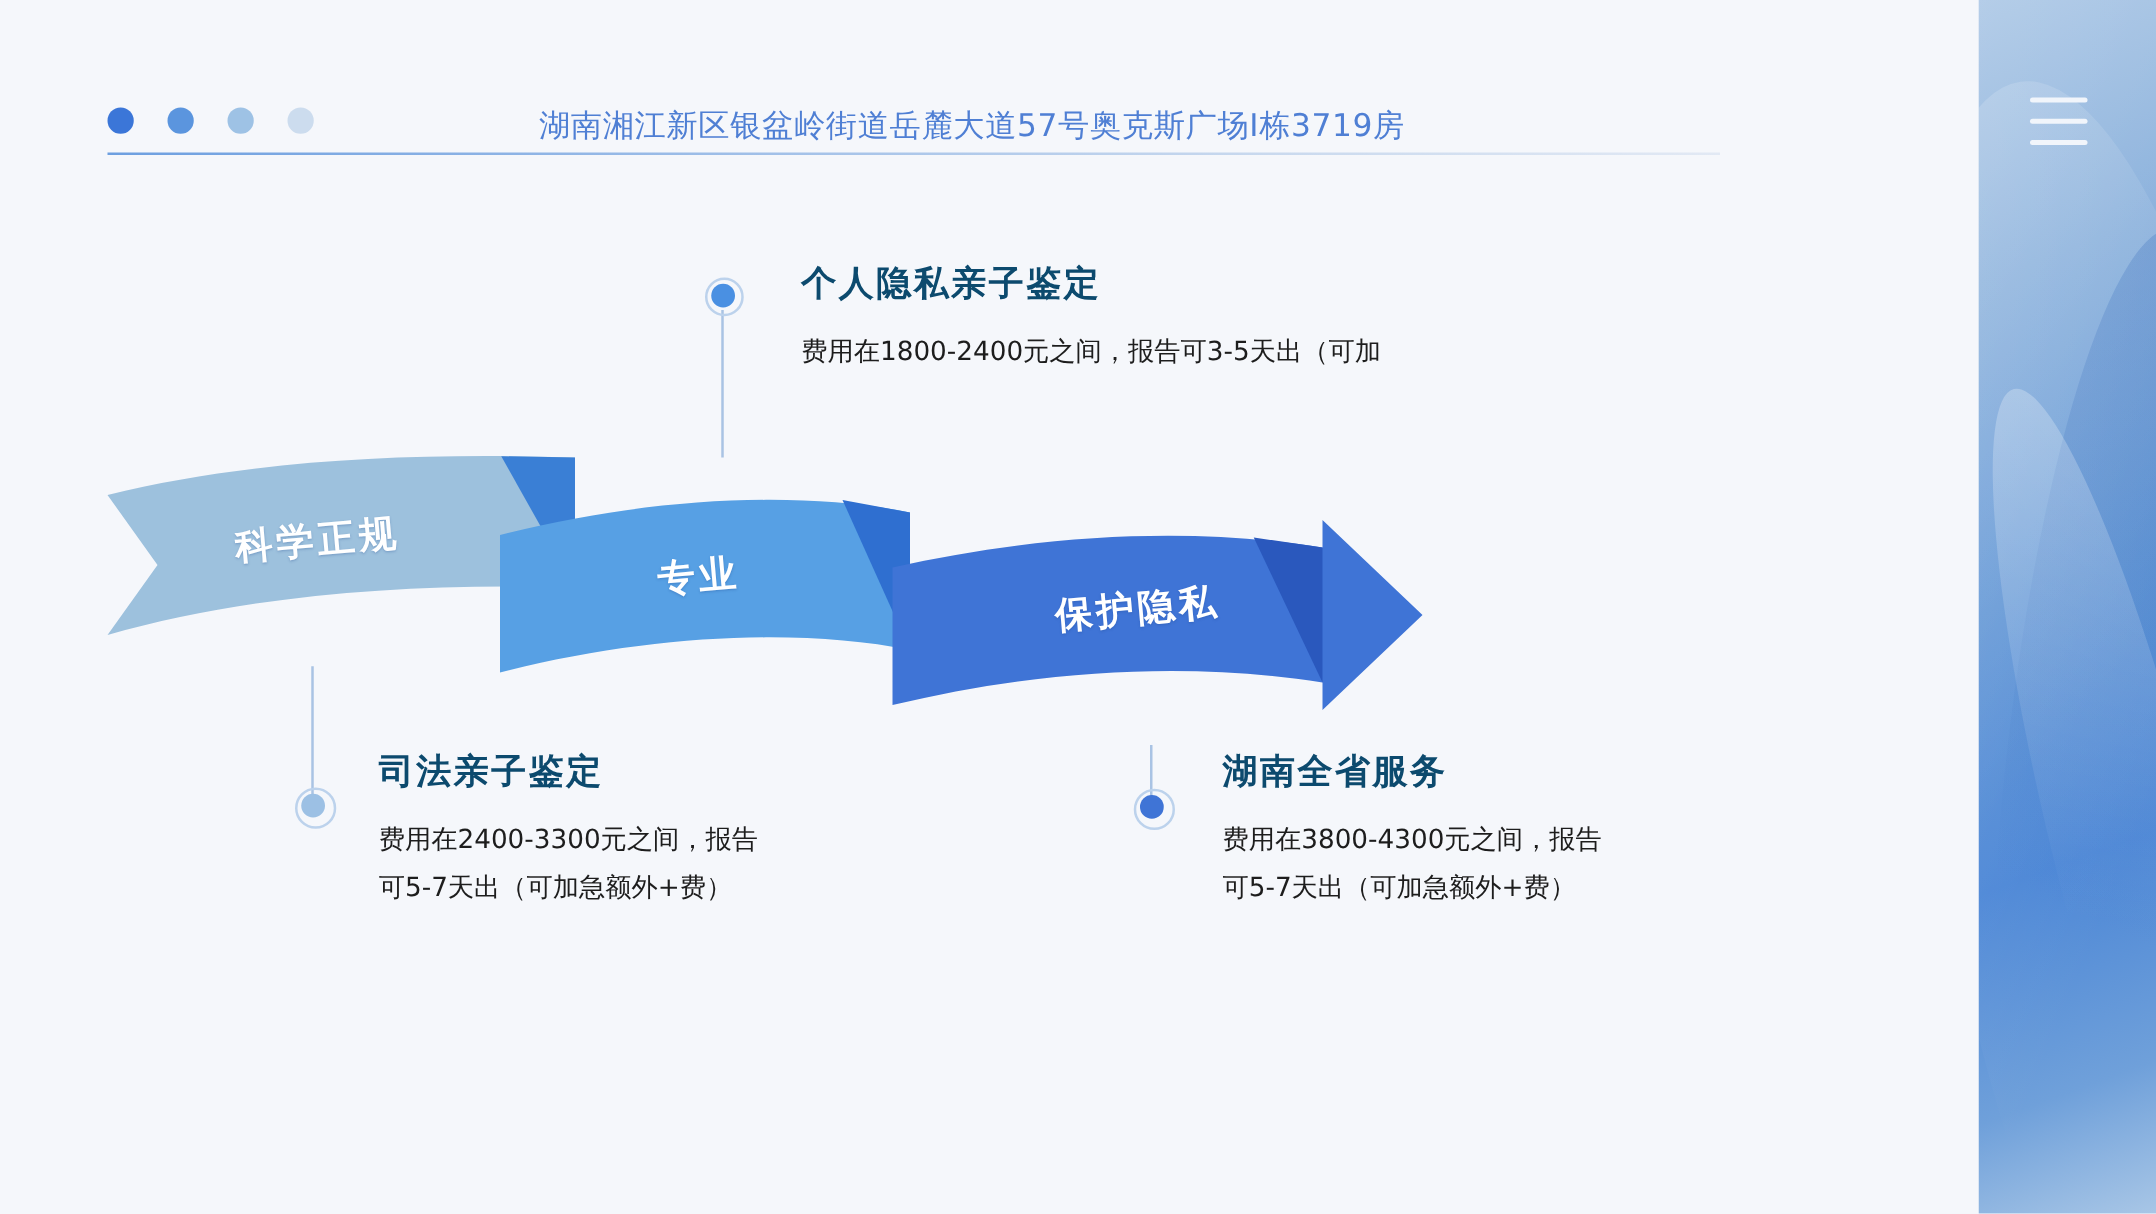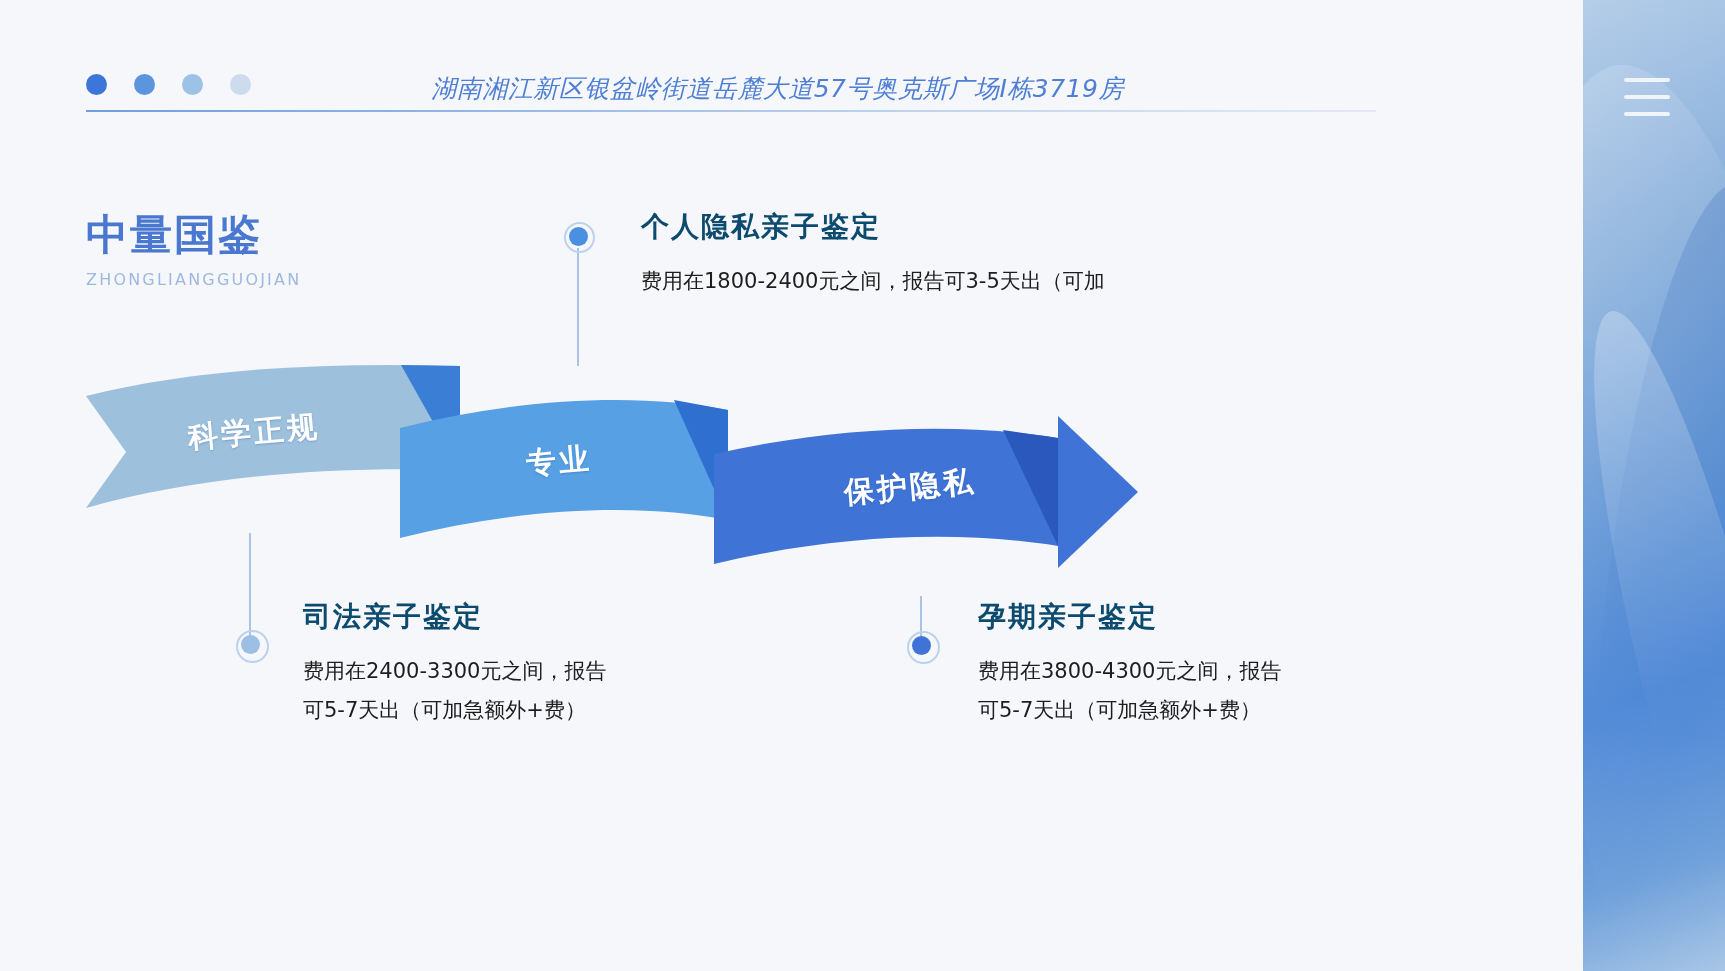--- a/index.html
+++ b/index.html
@@ -78,24 +78,23 @@
     display: block;
     height: 4px;
     background: #f1f5fb;
     border-radius: 2px;
   }
 
   
   .header {
     position: absolute;
     left: 86px;
-    top: 60px;
+    top: 72px;
     width: 1290px;
     height: 58px;
-    font-style: italic;
   }
   .dots {
     position: absolute;
     left: 0;
     top: 14px;
     display: flex;
     gap: 27px;
     align-items: center;
   }
   .dots i {
@@ -267,24 +266,20 @@
     <div class="dots">
       <i style="background:#3b76d8"></i>
       <i style="background:#5b95de"></i>
       <i style="background:#9ec2e5"></i>
       <i style="background:#ccdcee"></i>
     </div>
     <div class="addr">湖南湘江新区银盆岭街道岳麓大道57号奥克斯广场I栋3719房</div>
     <div class="header-rule"></div>
   </div>
 
-  <div class="brand">
-    <div class="brand-cn">中量国鉴</div>
-    <div class="brand-en">ZHONGLIANGGUOJIAN</div>
-  </div>
 
   <div class="ribbons">
     <svg width="1090" height="240" viewBox="0 0 1090 240">
 
       <path d="M8,46 C120,18 250,12 382,16 L382,120 C250,116 120,126 8,158 L48,102 Z" fill="#9dc1dd"></path>
       <path d="M323,15 L382,16 L382,120 Z" fill="#3a7fd5"></path>
 
       <path d="M322,78 C440,48 560,42 650,60 L650,170 C560,152 440,158 322,188 Z" fill="#57a0e4"></path>
       <path d="M596,50 L650,60 L650,170 Z" fill="#2f6fd0"></path>
 
@@ -317,20 +312,20 @@
       <div>费用在2400-3300元之间，报告</div>
       <div>可5-7天出（可加急额外+费）</div>
     </div>
   </div>
 
   <div class="conn-line" id="line-prenatal"></div>
   <div class="dot-ring" id="ring-prenatal"></div>
   <div class="conn-dot" id="dot-prenatal"></div>
 
   <div class="callout" id="callout-prenatal">
-    <div class="callout-title">孕期亲子鉴定</div>
+    <div class="callout-title">湖南全省服务</div>
     <div class="callout-body">
       <div>费用在3800-4300元之间，报告</div>
       <div>可5-7天出（可加急额外+费）</div>
     </div>
   </div>
 
 </div>
 
 </body></html>

